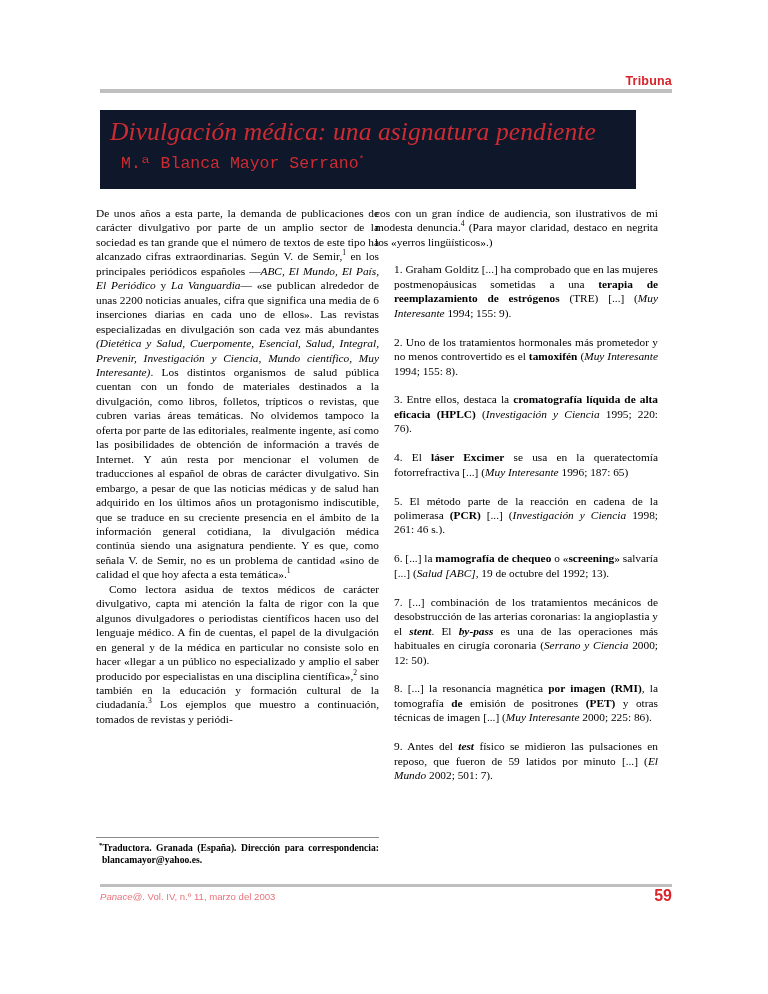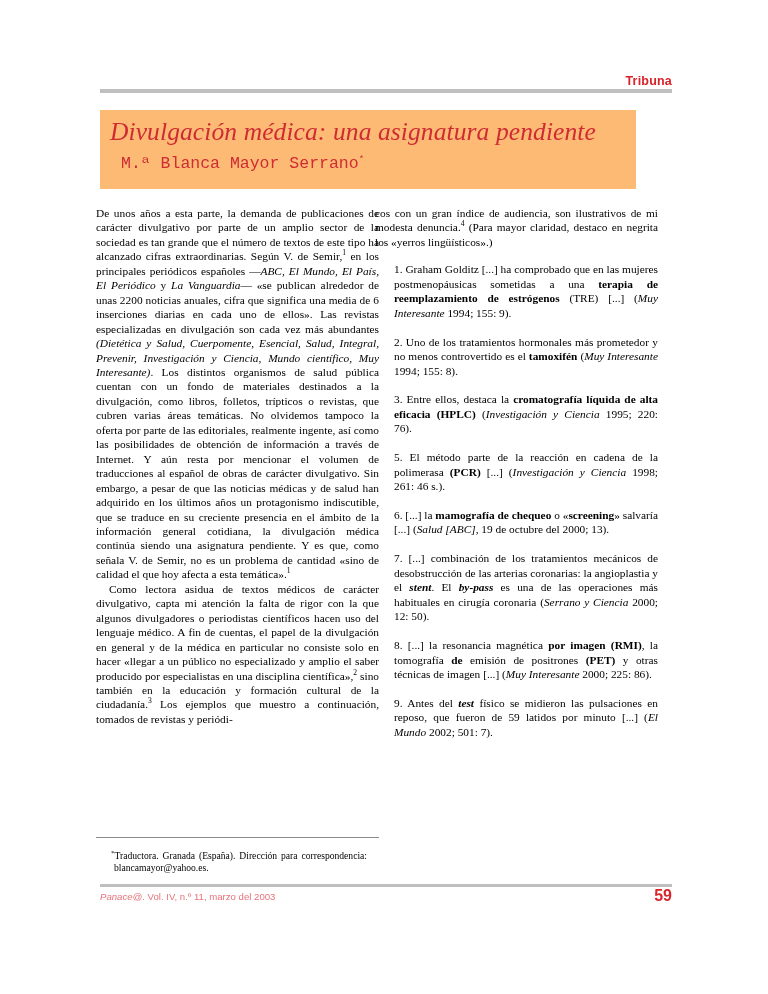--- a/index.html
+++ b/index.html
@@ -51,21 +51,21 @@
     background: #bfbfbf;
   }
 
   
   .titlebox {
     position: absolute;
     left: 100px;
     top: 110px;
     width: 536px;
     height: 79px;
-    background: #fdba74;
+    background: #0f172a;
   }
   .doc-title {
     position: absolute;
     left: 10px;
     top: 7px;
     font-family: "Liberation Serif", "DejaVu Serif", serif;
     font-style: italic;
     font-size: 25.5px;
     color: #cf2b33;
     white-space: nowrap;
@@ -137,23 +137,24 @@
   .footnote-rule {
     width: 283px;
     height: 1px;
     background: #8a8a8a;
     margin-bottom: 4px;
   }
   .footnote-text {
     font-size: 9.6px;
     line-height: 12.2px;
     text-align: justify;
-    margin: 12px;
+    margin: 0;
     padding-left: 6px;
     text-indent: -3px;
+    font-weight: bold;
   }
   .footnote-text sup {
     font-size: 7px;
     vertical-align: super;
     line-height: 0;
   }
 
   
   .footer-rule {
     position: absolute;
@@ -204,22 +205,23 @@
     <p><span>De unos años a esta parte, la demanda de publicaciones de carácter divulgativo por parte de un amplio sector de la sociedad es tan grande que el número de textos de este tipo ha alcanzado cifras extraordinarias. Según V. de Semir,</span><sup class="fn">1</sup><span> en los principales periódicos españoles —</span><i>ABC, El Mundo, El País, El Periódico</i><span> y </span><i>La Vanguardia</i><span>— «se publican alrededor de unas 2200 noticias anuales, cifra que significa una media de 6 inserciones diarias en cada uno de ellos». Las revistas especializadas en divulgación son cada vez más abundantes </span><i>(Dietética y Salud, Cuerpomente, Esencial, Salud, Integral, Prevenir, Investigación y Ciencia, Mundo científico, Muy Interesante)</i><span>. Los distintos organismos de salud pública cuentan con un fondo de materiales destinados a la divulgación, como libros, folletos, trípticos o revistas, que cubren varias áreas temáticas. No olvidemos tampoco la oferta por parte de las editoriales, realmente ingente, así como las posibilidades de obtención de información a través de Internet. Y aún resta por mencionar el volumen de traducciones al español de obras de carácter divulgativo. Sin embargo, a pesar de que las noticias médicas y de salud han adquirido en los últimos años un protagonismo indiscutible, que se traduce en su creciente presencia en el ámbito de la información general cotidiana, la divulgación médica continúa siendo una asignatura pendiente. Y es que, como señala V. de Semir, no es un problema de cantidad «sino de calidad el que hoy afecta a esta temática».</span><sup class="fn">1</sup></p>
     <p class="indent"><span>Como lectora asidua de textos médicos de carácter divulgativo, capta mi atención la falta de rigor con la que algunos divulgadores o periodistas científicos hacen uso del lenguaje médico. A fin de cuentas, el papel de la divulgación en general y de la médica en particular no consiste solo en hacer «llegar a un público no especializado y amplio el saber producido por especialistas en una disciplina científica»,</span><sup class="fn">2</sup><span> sino también en la educación y formación cultural de la ciudadanía.</span><sup class="fn">3</sup><span> Los ejemplos que muestro a continuación, tomados de revistas y periódi-</span></p>
   </div>
 
   <div class="col col-right">
     <p><span>cos con un gran índice de audiencia, son ilustrativos de mi modesta denuncia.</span><sup class="fn">4</sup><span> (Para mayor claridad, destaco en negrita los «yerros lingüísticos».)</span></p>
     <div class="examples">
         <p><span>1. Graham Golditz [...] ha comprobado que en las mujeres postmenopáusicas sometidas a una </span><b>terapia de reemplazamiento de estrógenos</b><span> (TRE) [...] (</span><i>Muy Interesante</i><span> 1994; 155: 9).</span></p>
         <p><span>2. Uno de los tratamientos hormonales más prometedor y no menos controvertido es el </span><b>tamoxifén</b><span> (</span><i>Muy Interesante</i><span> 1994; 155: 8).</span></p>
         <p><span>3. Entre ellos, destaca la </span><b>cromatografía líquida de alta eficacia (HPLC)</b><span> (</span><i>Investigación y Ciencia</i><span> 1995; 220: 76).</span></p>
+        <p><span>4. El </span><b>láser Excimer</b><span> se usa en la queratectomía fotorrefractiva [...] (</span><i>Muy Interesante</i><span> 1996; 187: 65)</span></p>
         <p><span>5. El método parte de la reacción en cadena de la polimerasa </span><b>(PCR)</b><span> [...] (</span><i>Investigación y Ciencia</i><span> 1998; 261: 46 s.).</span></p>
-        <p><span>6. [...] la </span><b>mamografía de chequeo</b><span> o «</span><b>screening</b><span>» salvaría [...] (</span><i>Salud [ABC]</i><span>, 19 de octubre del 2000; 13).</span></p>
+        <p><span>6. [...] la </span><b>mamografía de chequeo</b><span> o «</span><b>screening</b><span>» salvaría [...] (</span><i>Salud [ABC]</i><span>, 19 de octubre del 1992; 13).</span></p>
         <p><span>7. [...] combinación de los tratamientos mecánicos de desobstrucción de las arterias coronarias: la angioplastia y el </span><b style="font-style: italic;">stent</b><span>. El </span><b style="font-style: italic;">by-pass</b><span> es una de las operaciones más habituales en cirugía coronaria (</span><i>Serrano y Ciencia</i><span> 2000; 12: 50).</span></p>
         <p><span>8. [...] la resonancia magnética </span><b>por imagen (RMI)</b><span>, la tomografía </span><b>de</b><span> emisión de positrones </span><b>(PET)</b><span> y otras técnicas de imagen [...] (</span><i>Muy Interesante</i><span> 2000; 225: 86).</span></p>
         <p><span>9. Antes del </span><b style="font-style: italic;">test</b><span> físico se midieron las pulsaciones en reposo, que fueron de 59 latidos por minuto [...] (</span><i>El Mundo</i><span> 2002; 501: 7).</span></p>
       </div>
   </div>
 
   <div class="footnote">
     <div class="footnote-rule"></div>
     <p class="footnote-text"><sup>*</sup><span>Traductora. Granada (España). Dirección para correspondencia: blancamayor@yahoo.es.</span></p>
   </div>

